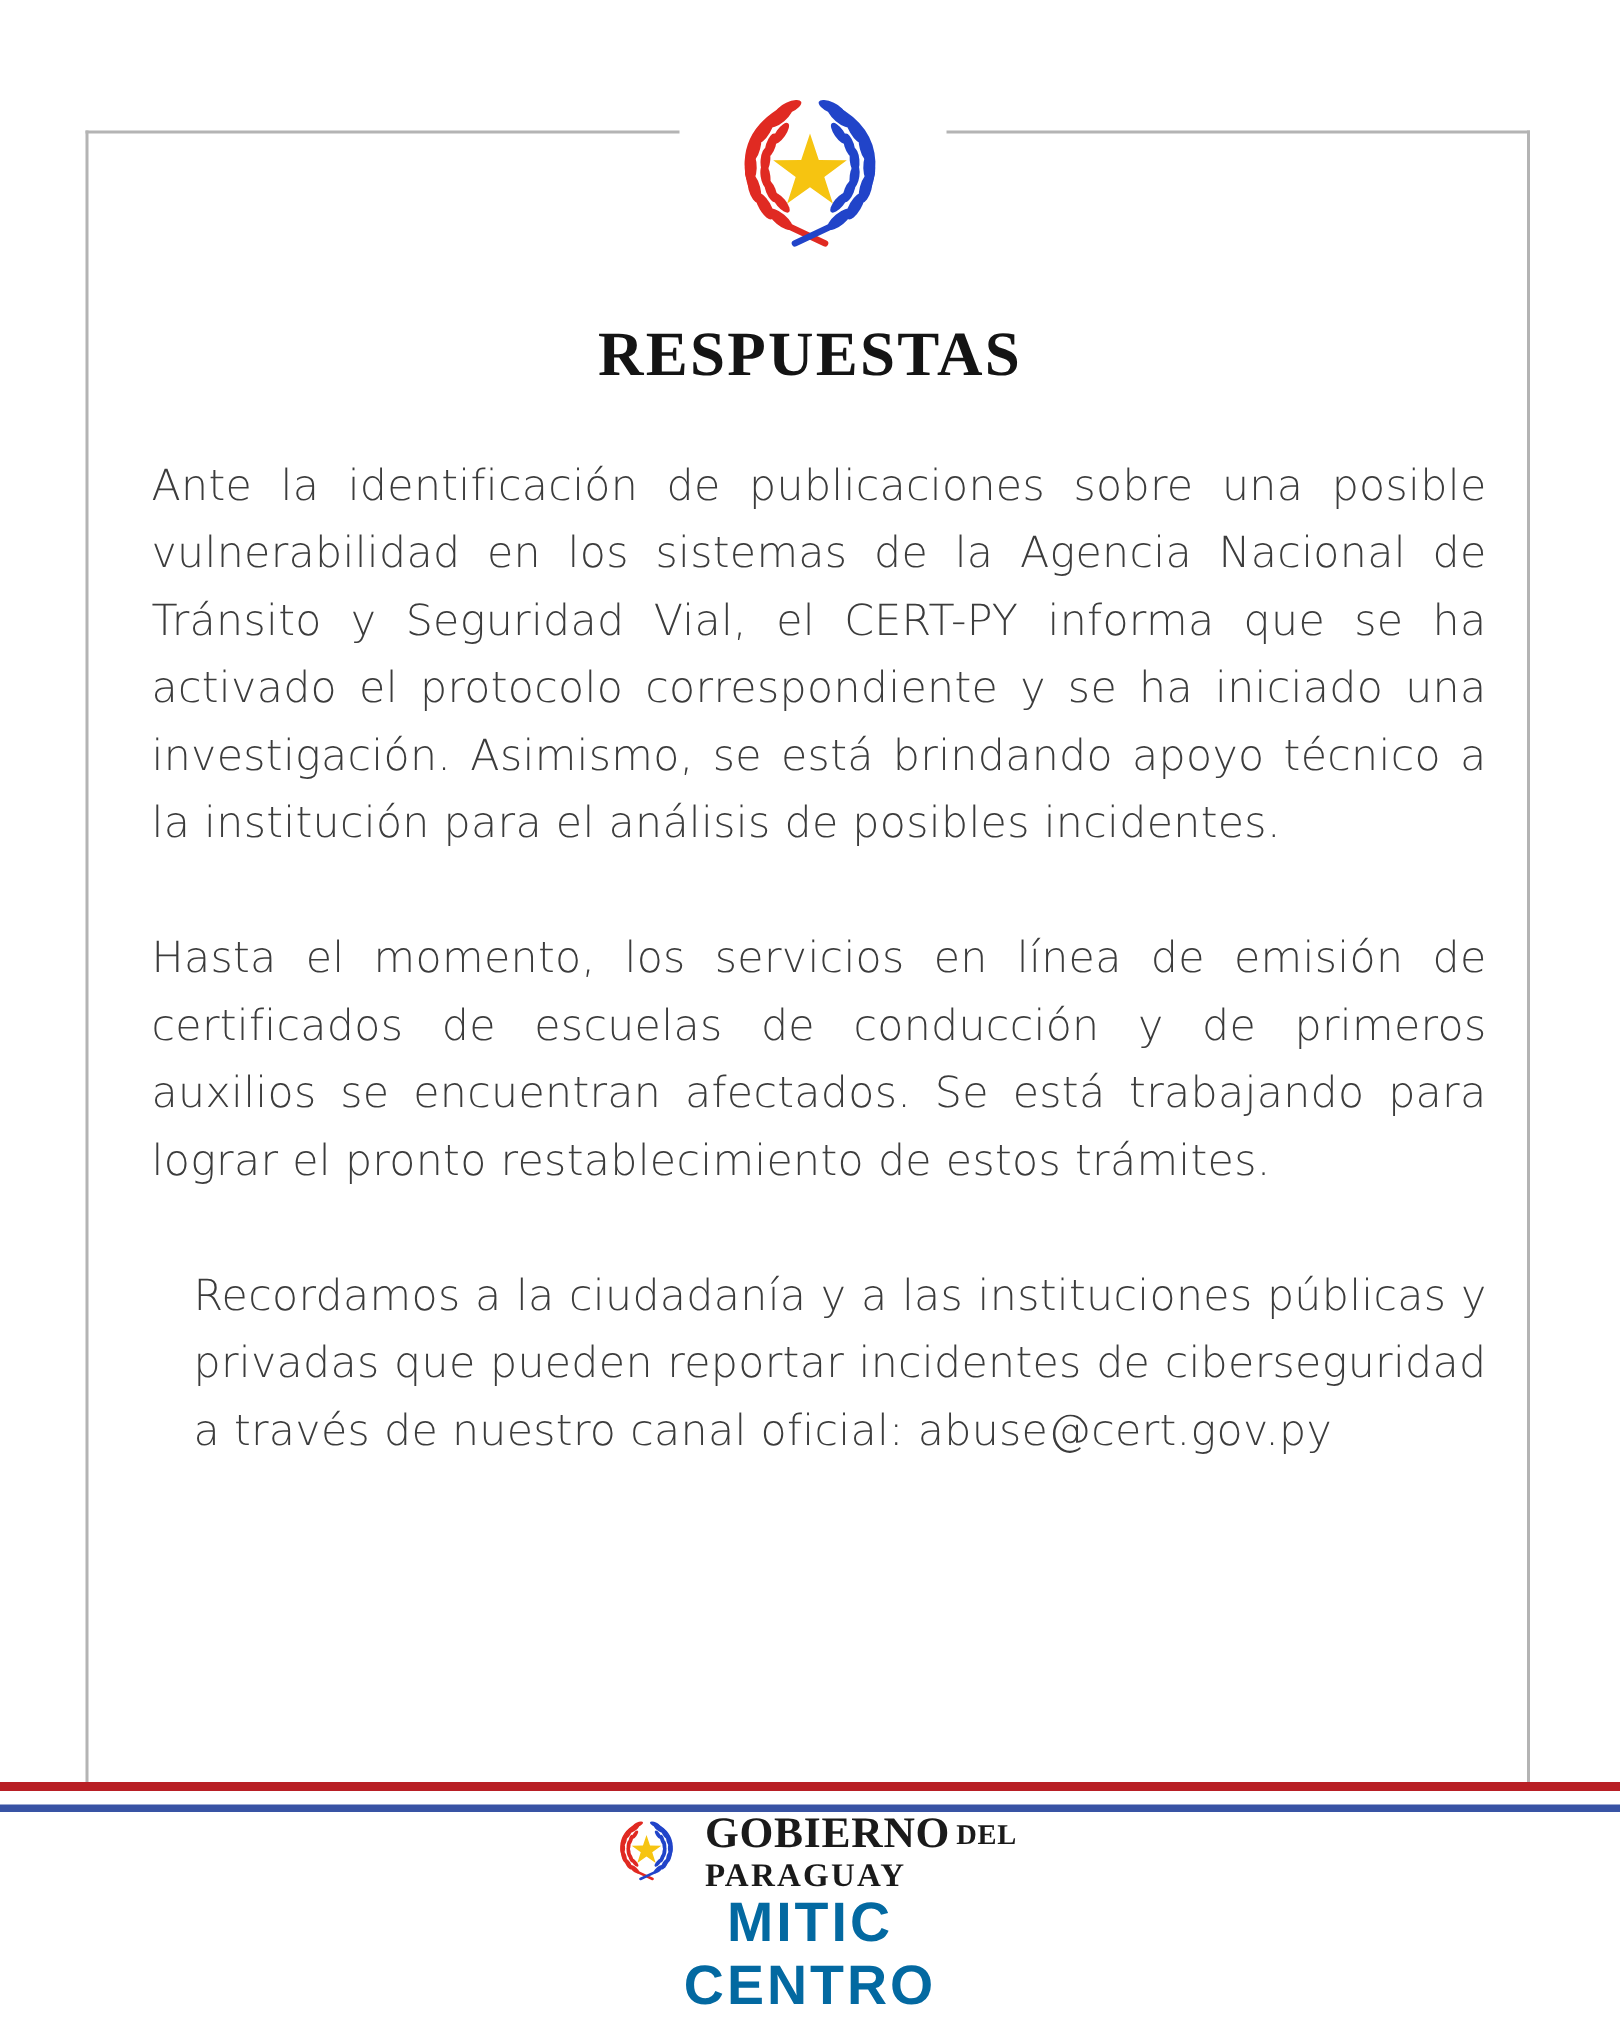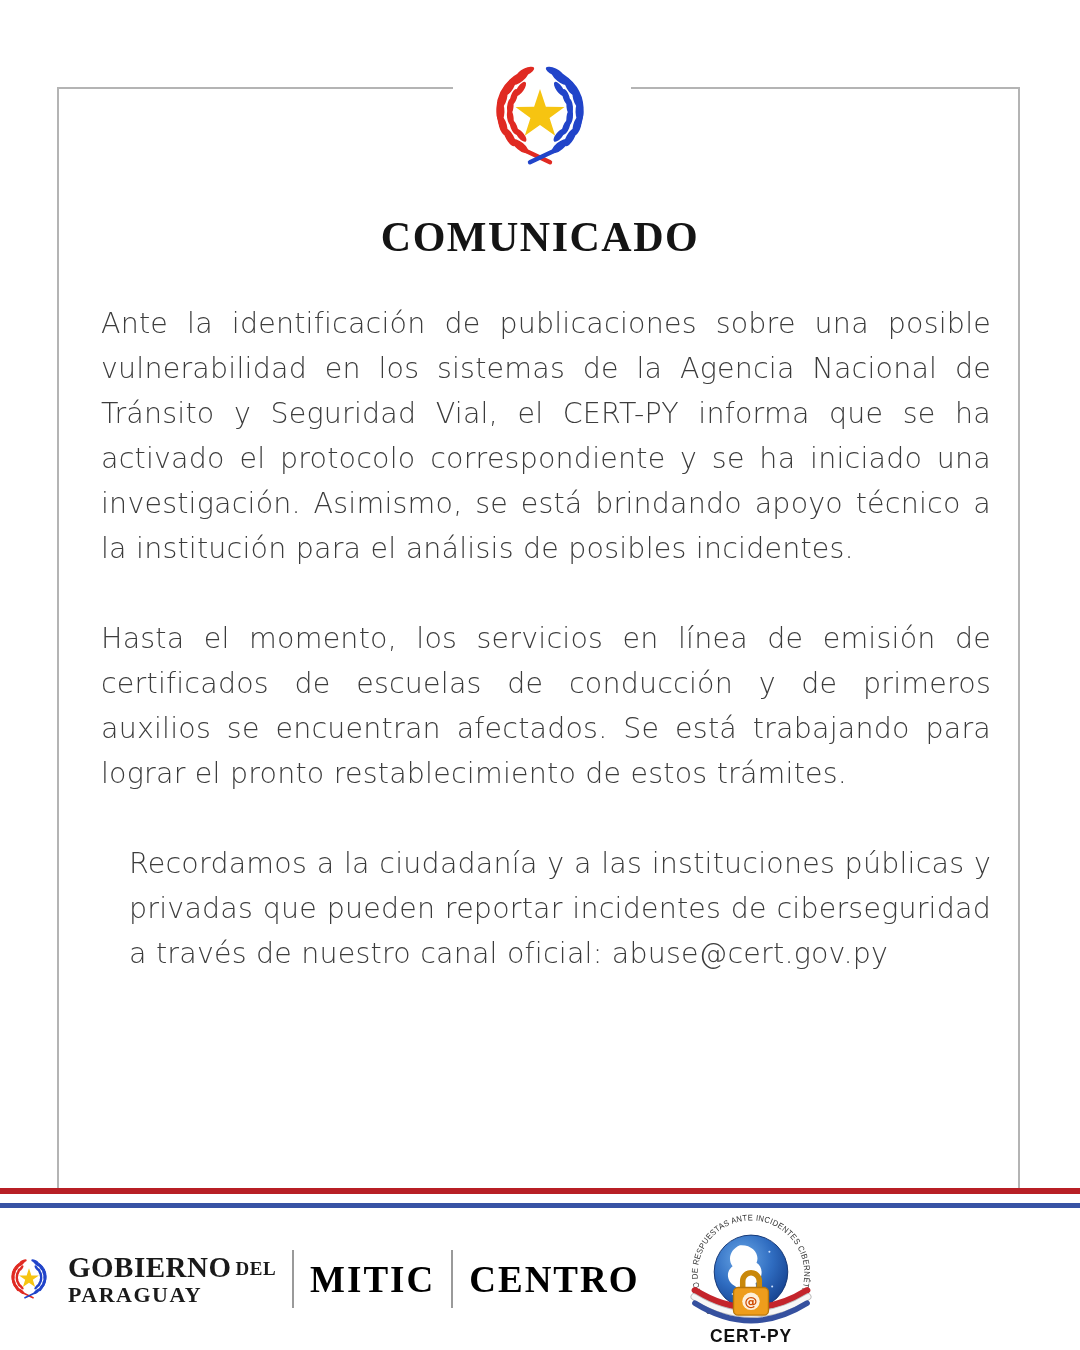--- a/index.html
+++ b/index.html
@@ -36,33 +36,33 @@
            text-align:justify;letter-spacing:0.2px;}
   .content p{margin:0 0 45px 0;}
   .content p:last-child{margin-bottom:0;margin-left:28px;}
 
   .stripe{position:absolute;left:0;top:1188px;width:1080px;}
   .stripe-red{height:6px;background:var(--stripe-red);}
   .stripe-white{height:9px;background:#ffffff;}
   .stripe-blue{height:5px;background:var(--stripe-blue);}
 
   .footer{position:absolute;left:0;top:1208px;width:1080px;height:142px;
-          display:flex;align-items:center;justify-content:flex-start;}
+          display:flex;align-items:center;justify-content:center;flex-direction:column;}
 
   .gob{display:flex;align-items:center;}
   .gob-wreath{width:58px;height:49px;margin-right:10px;}
   .gob-text{font-family:"Liberation Serif",serif;font-weight:700;color:#1a1a1a;line-height:1;}
   .gob-line1{font-size:29px;letter-spacing:0.5px;}
   .gob-line1 .small{font-size:19px;vertical-align:2px;margin-left:4px;letter-spacing:0.5px;}
   .gob-line2{font-size:22px;letter-spacing:1.5px;margin-top:2px;}
 
   .vdiv{width:2px;height:58px;background:#9a9a9a;margin:0 16px;}
 
-  .org-label{font-family:Liberation Serif, serif;font-weight:700;
-             font-size:37px;letter-spacing:2px;color:#000000;}
+  .org-label{font-family:Liberation Sans, sans-serif;font-weight:700;
+             font-size:37px;letter-spacing:2px;color:#0369a1;}
 
   .certpy{width:138px;height:138px;margin-left:42px;margin-top:6px;}
   .certpy .ring-text{font-family:"Liberation Sans",sans-serif;font-size:9px;
                      fill:var(--ring-text-color);letter-spacing:0.4px;}
   .certpy .label{font-family:"Liberation Sans",sans-serif;font-weight:700;
                  font-size:19px;letter-spacing:1px;fill:#111111;}
 
   .c-red{color:var(--accent-red);}
   .c-blue{color:var(--accent-blue);}
   .star{fill:var(--star-gold);}
@@ -105,21 +105,21 @@
 <div class="canvas">
 
   <div class="frame">
     <div class="top-gap"></div>
   </div>
 
   <svg class="emblem" viewBox="0 0 200 170">
     <use href="#wreath-sym"></use>
   </svg>
 
-  <h1 class="title">COMUNICADO</h1>
+  <h1 class="title">RESPUESTAS</h1>
 
   <div class="content">
     <p>Ante la identificación de publicaciones sobre una posible vulnerabilidad en los sistemas de la Agencia Nacional de Tránsito y Seguridad Vial, el CERT-PY informa que se ha activado el protocolo correspondiente y se ha iniciado una investigación. Asimismo, se está brindando apoyo técnico a la institución para el análisis de posibles incidentes.</p>
     <p>Hasta el momento, los servicios en línea de emisión de certificados de escuelas de conducción y de primeros auxilios se encuentran afectados. Se está trabajando para lograr el pronto restablecimiento de estos trámites.</p>
     <p>Recordamos a la ciudadanía y a las instituciones públicas y privadas que pueden reportar incidentes de ciberseguridad a través de nuestro canal oficial: abuse@cert.gov.py</p>
   </div>
 
   <div class="stripe">
     <div class="stripe-red"></div>
     <div class="stripe-white"></div>

